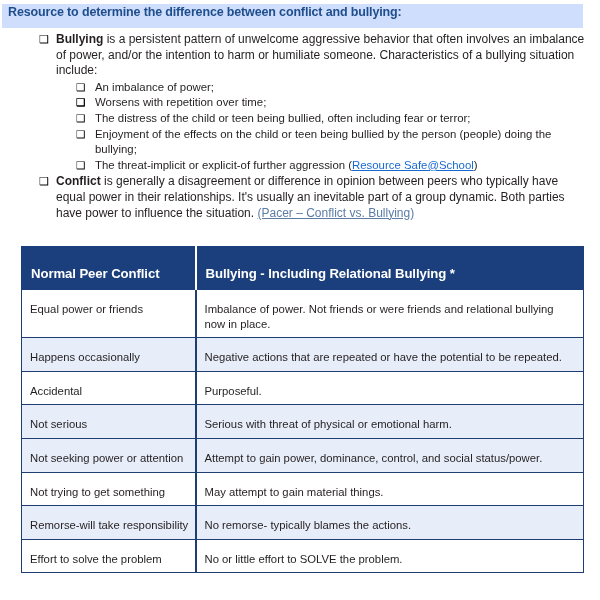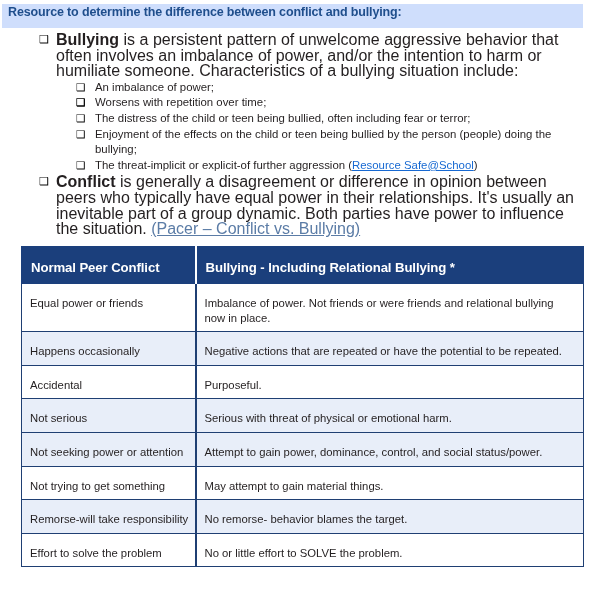--- a/index.html
+++ b/index.html
@@ -57,21 +57,21 @@
   }
   .lvl1 > .mark {
     position: absolute;
     left: 39px;
     top: 0px;
     font-size: 11px;
     color: #000;
     line-height: 15.5px;
   }
   .lvl1 > .body {
-    font-size: 16px;
+    font-size: 12px;
     line-height: 15.6px;
     text-align: left;
     color: #231f20;
   }
 
   .lvl2 {
     position: relative;
     padding-left: 95px;
     padding-right: 20px;
     margin-bottom: 0px;
@@ -115,21 +115,21 @@
   }
   table.cmp col.c1 { width: 174px; }
   table.cmp col.c2 { width: 388px; }
 
   table.cmp th {
     background: #1b3f7c;
     color: #ffffff;
     font-size: 13.2px;
     font-weight: bold;
     text-align: left;
-    padding: 13px 9px 8px 9px;
+    padding: 19px 9px 8px 9px;
     border: 1px solid #1b3f7c;
     vertical-align: middle;
     letter-spacing: -0.1px;
   }
   table.cmp th.h1 { border-right: 2px solid #ffffff; }
 
   table.cmp td {
     font-size: 11.3px;
     line-height: 14.6px;
     color: #231f20;
@@ -221,21 +221,21 @@
         <tr class="alt">
           <td class="col1 nowrapcell">Not seeking power or attention</td>
           <td>Attempt to gain power, dominance, control, and social status/power.</td>
         </tr>
         <tr class="plain">
           <td class="col1 nowrapcell">Not trying to get something</td>
           <td>May attempt to gain material things.</td>
         </tr>
         <tr class="alt">
           <td class="col1 nowrapcell">Remorse-will take responsibility</td>
-          <td>No remorse- behavior blames the target.</td>
+          <td>No remorse- typically blames the actions.</td>
         </tr>
         <tr class="plain">
           <td class="col1 nowrapcell">Effort to solve the problem</td>
           <td>No or little effort to SOLVE the problem.</td>
         </tr>
       </tbody>
     </table>
   </div>
 
 </div>

